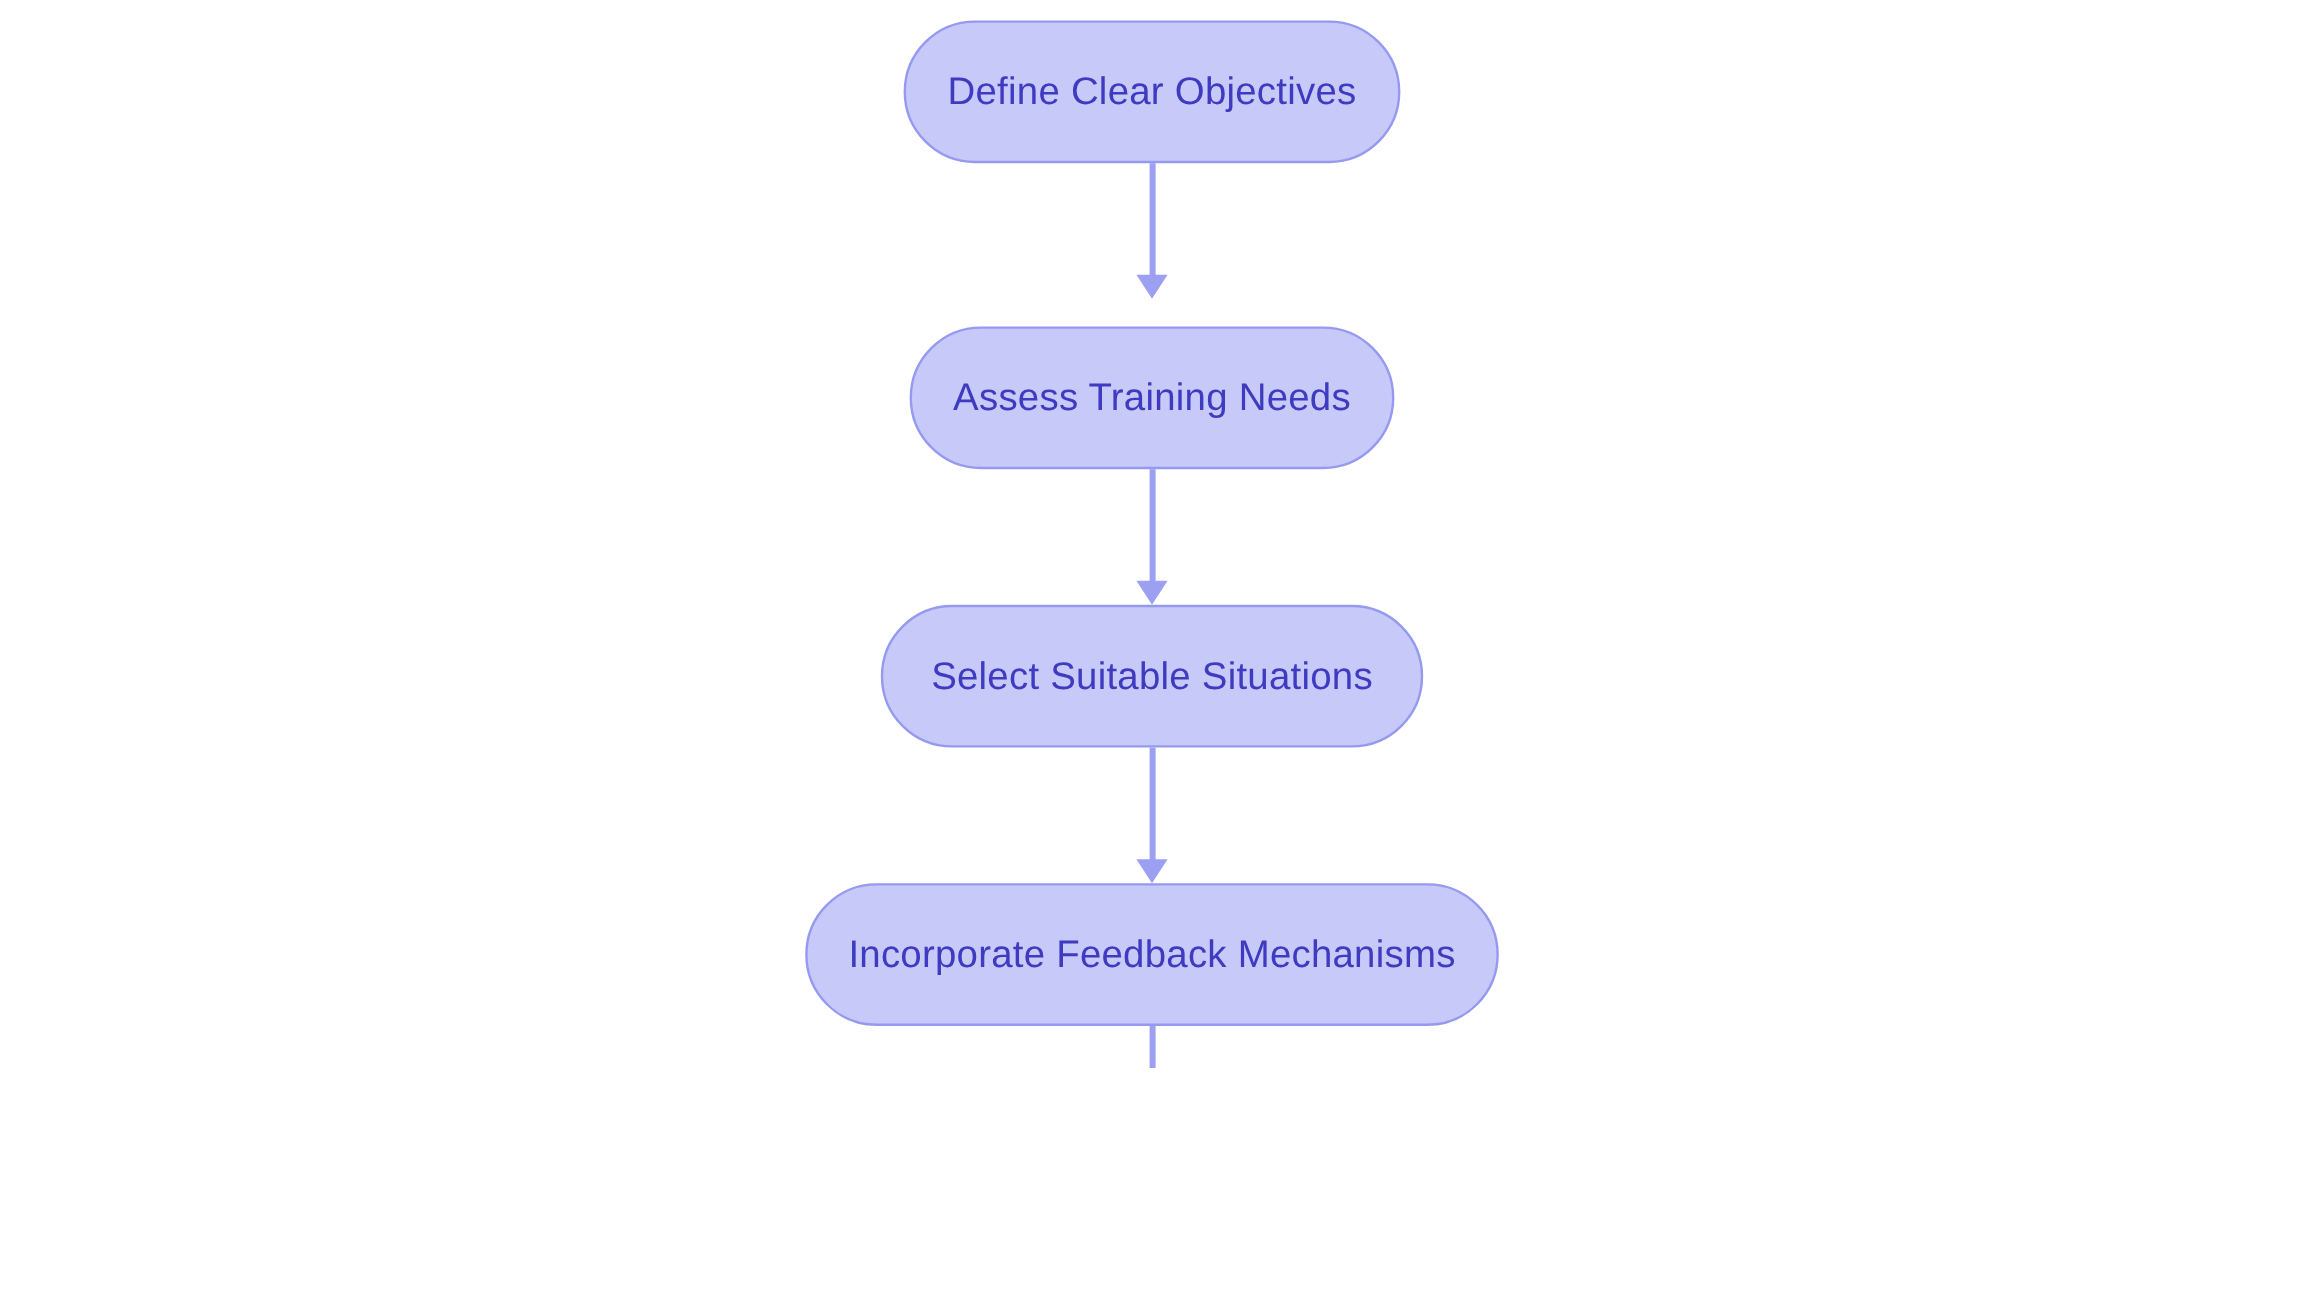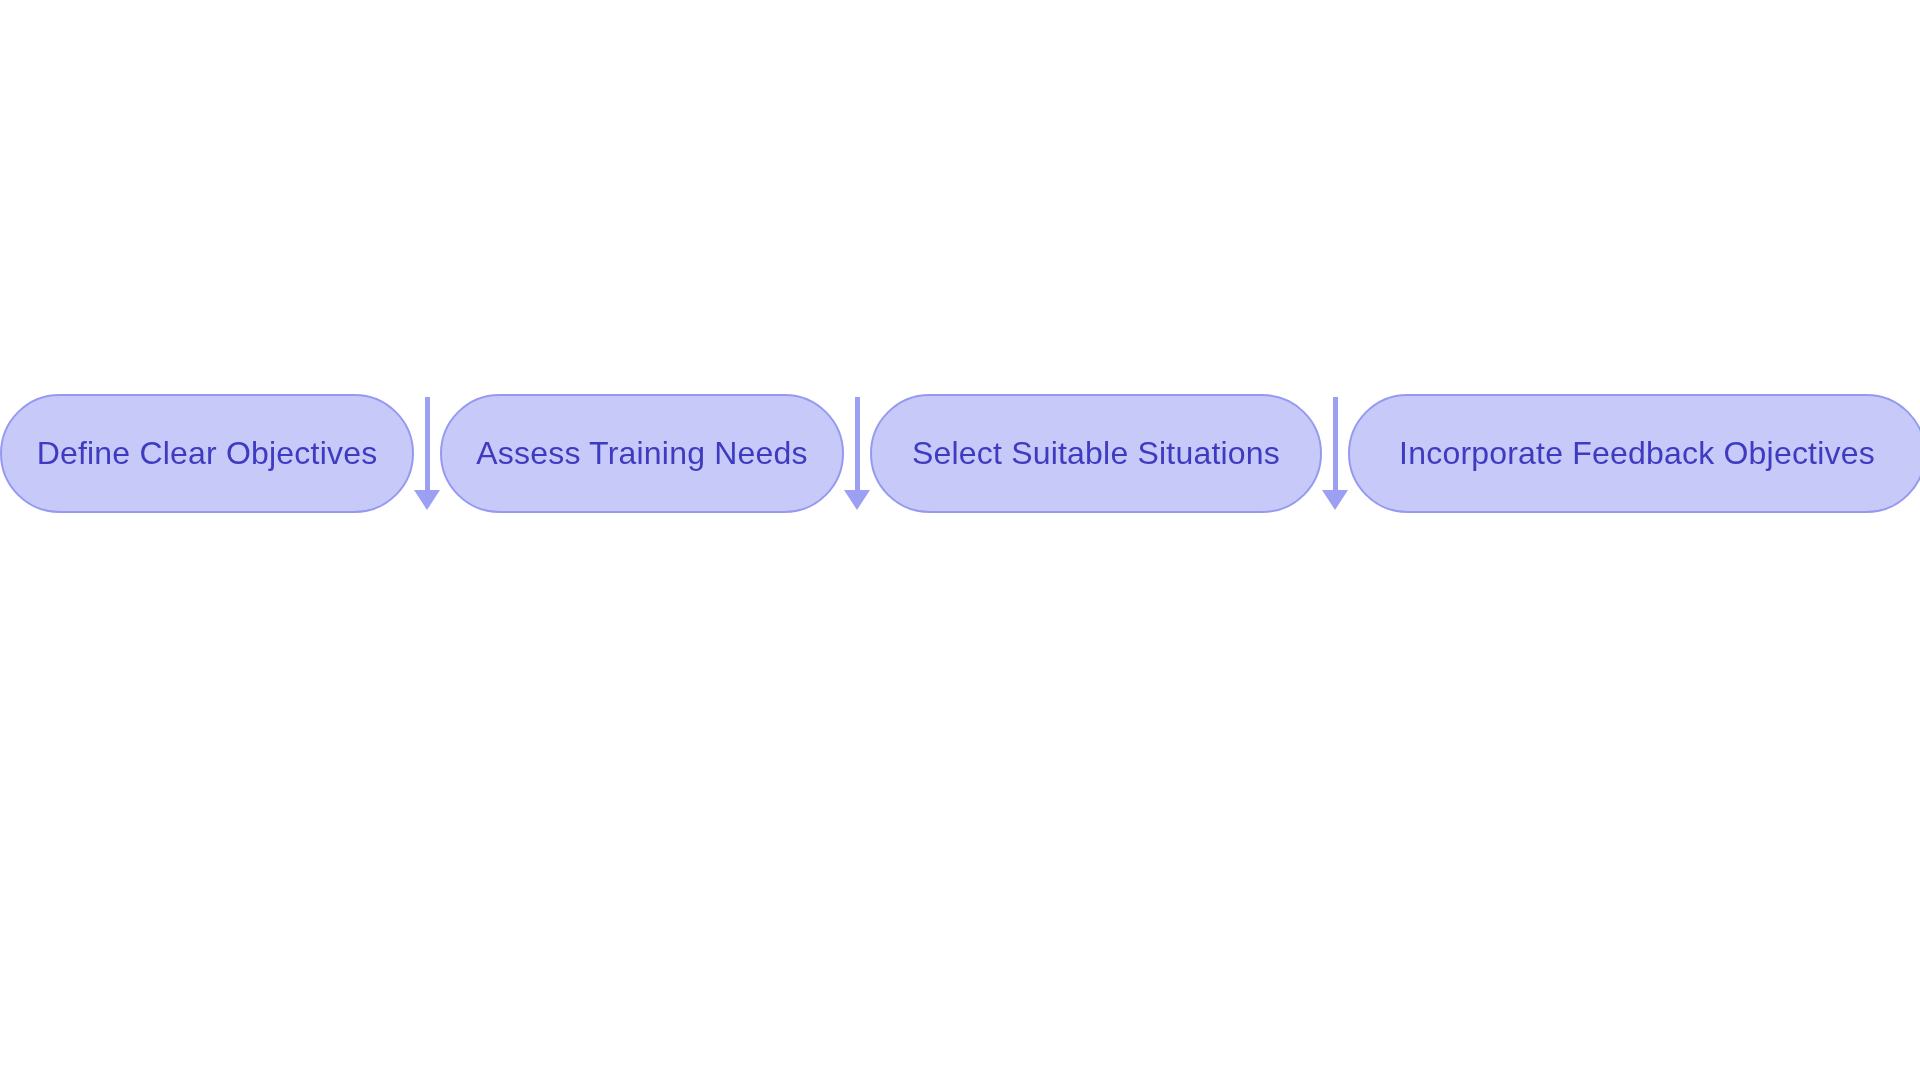--- a/index.html
+++ b/index.html
@@ -7,42 +7,42 @@
     padding: 0;
     background: var(--background, #ffffff);
     font-family: "Liberation Sans", sans-serif;
   }
   .canvas {
     width: 1920px;
     height: 890px;
     background: var(--background, #ffffff);
     overflow: hidden;
     display: flex;
-    flex-direction: row;
+    flex-direction: column;
     align-items: center;
     box-sizing: border-box;
     padding-top: 17px;
   }
   .flow-node {
     height: 119px;
     box-sizing: border-box;
     background: var(--node-fill, #c7c9f8);
     border: 2px solid var(--node-border, #959af0);
     border-radius: 60px;
     color: var(--node-text, #3e3bc1);
     font-size: 32px;
     letter-spacing: 0.2px;
     display: flex;
     align-items: center;
     justify-content: center;
     text-align: center;
     flex: 0 0 auto;
   }
   .w1 { width: 414px; }
-  .w2 { width: 404px; }
+  .w2 { width: 404px; margin-top: 23px; }
   .w3 { width: 452px; }
   .w4 { width: 578px; }
   .w5 { width: 548px; }
   .arrow {
     height: 113px;
     flex: 0 0 auto;
     display: flex;
     flex-direction: column;
     align-items: center;
   }
@@ -87,21 +87,21 @@
   <div class="flow-node w3">
     <span>Select Suitable Situations</span>
   </div>
 
   <div class="arrow">
     <div class="arrow-line"></div>
     <div class="arrow-head"></div>
   </div>
 
   <div class="flow-node w4">
-    <span>Incorporate Feedback Objectives</span>
+    <span>Incorporate Feedback Mechanisms</span>
   </div>
 
   <div class="arrow">
     <div class="arrow-line"></div>
     <div class="arrow-head"></div>
   </div>
 
 
 </div>
 

